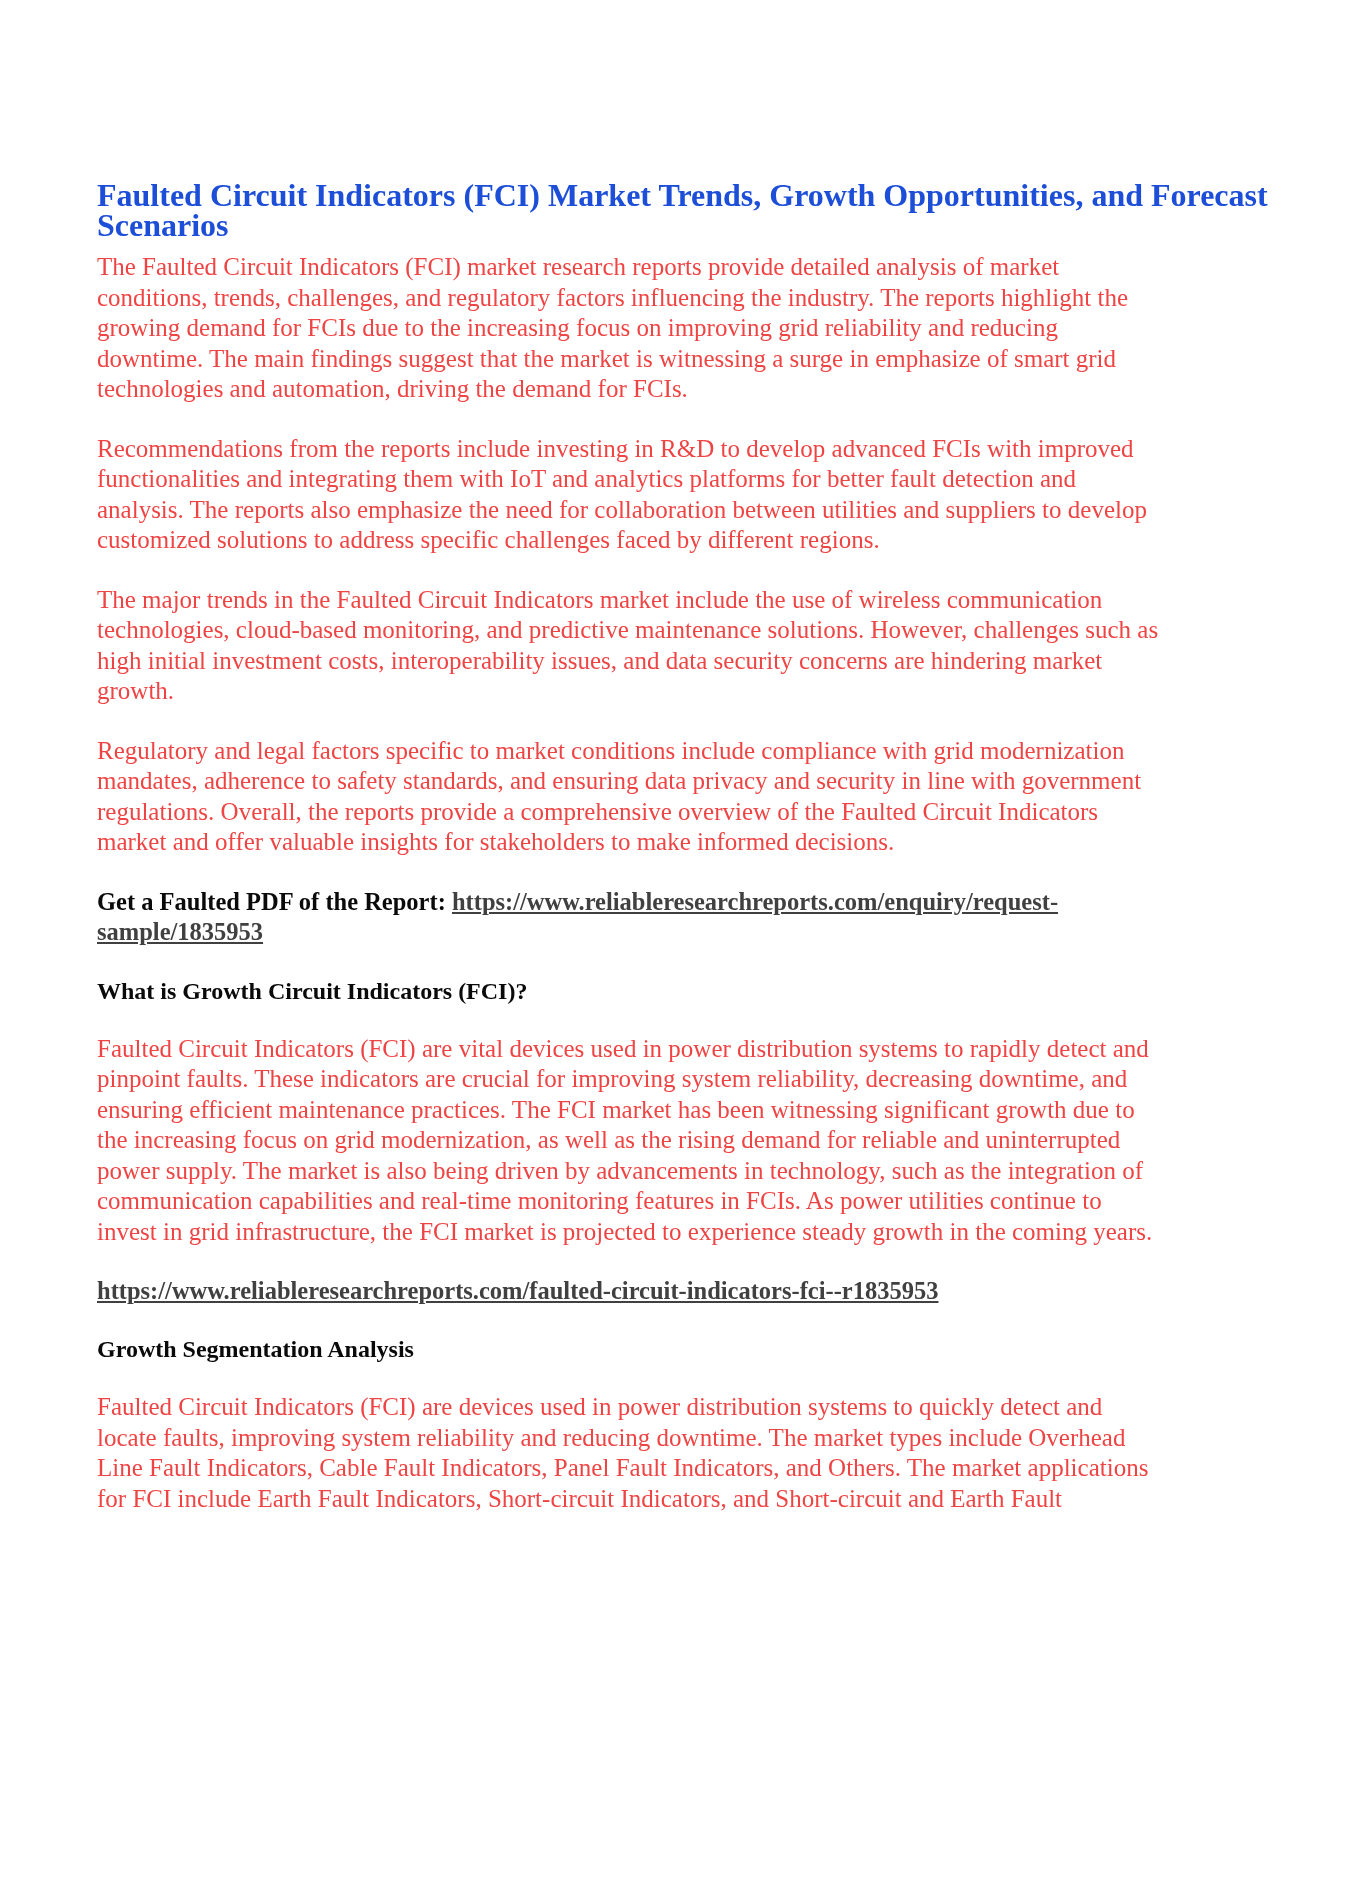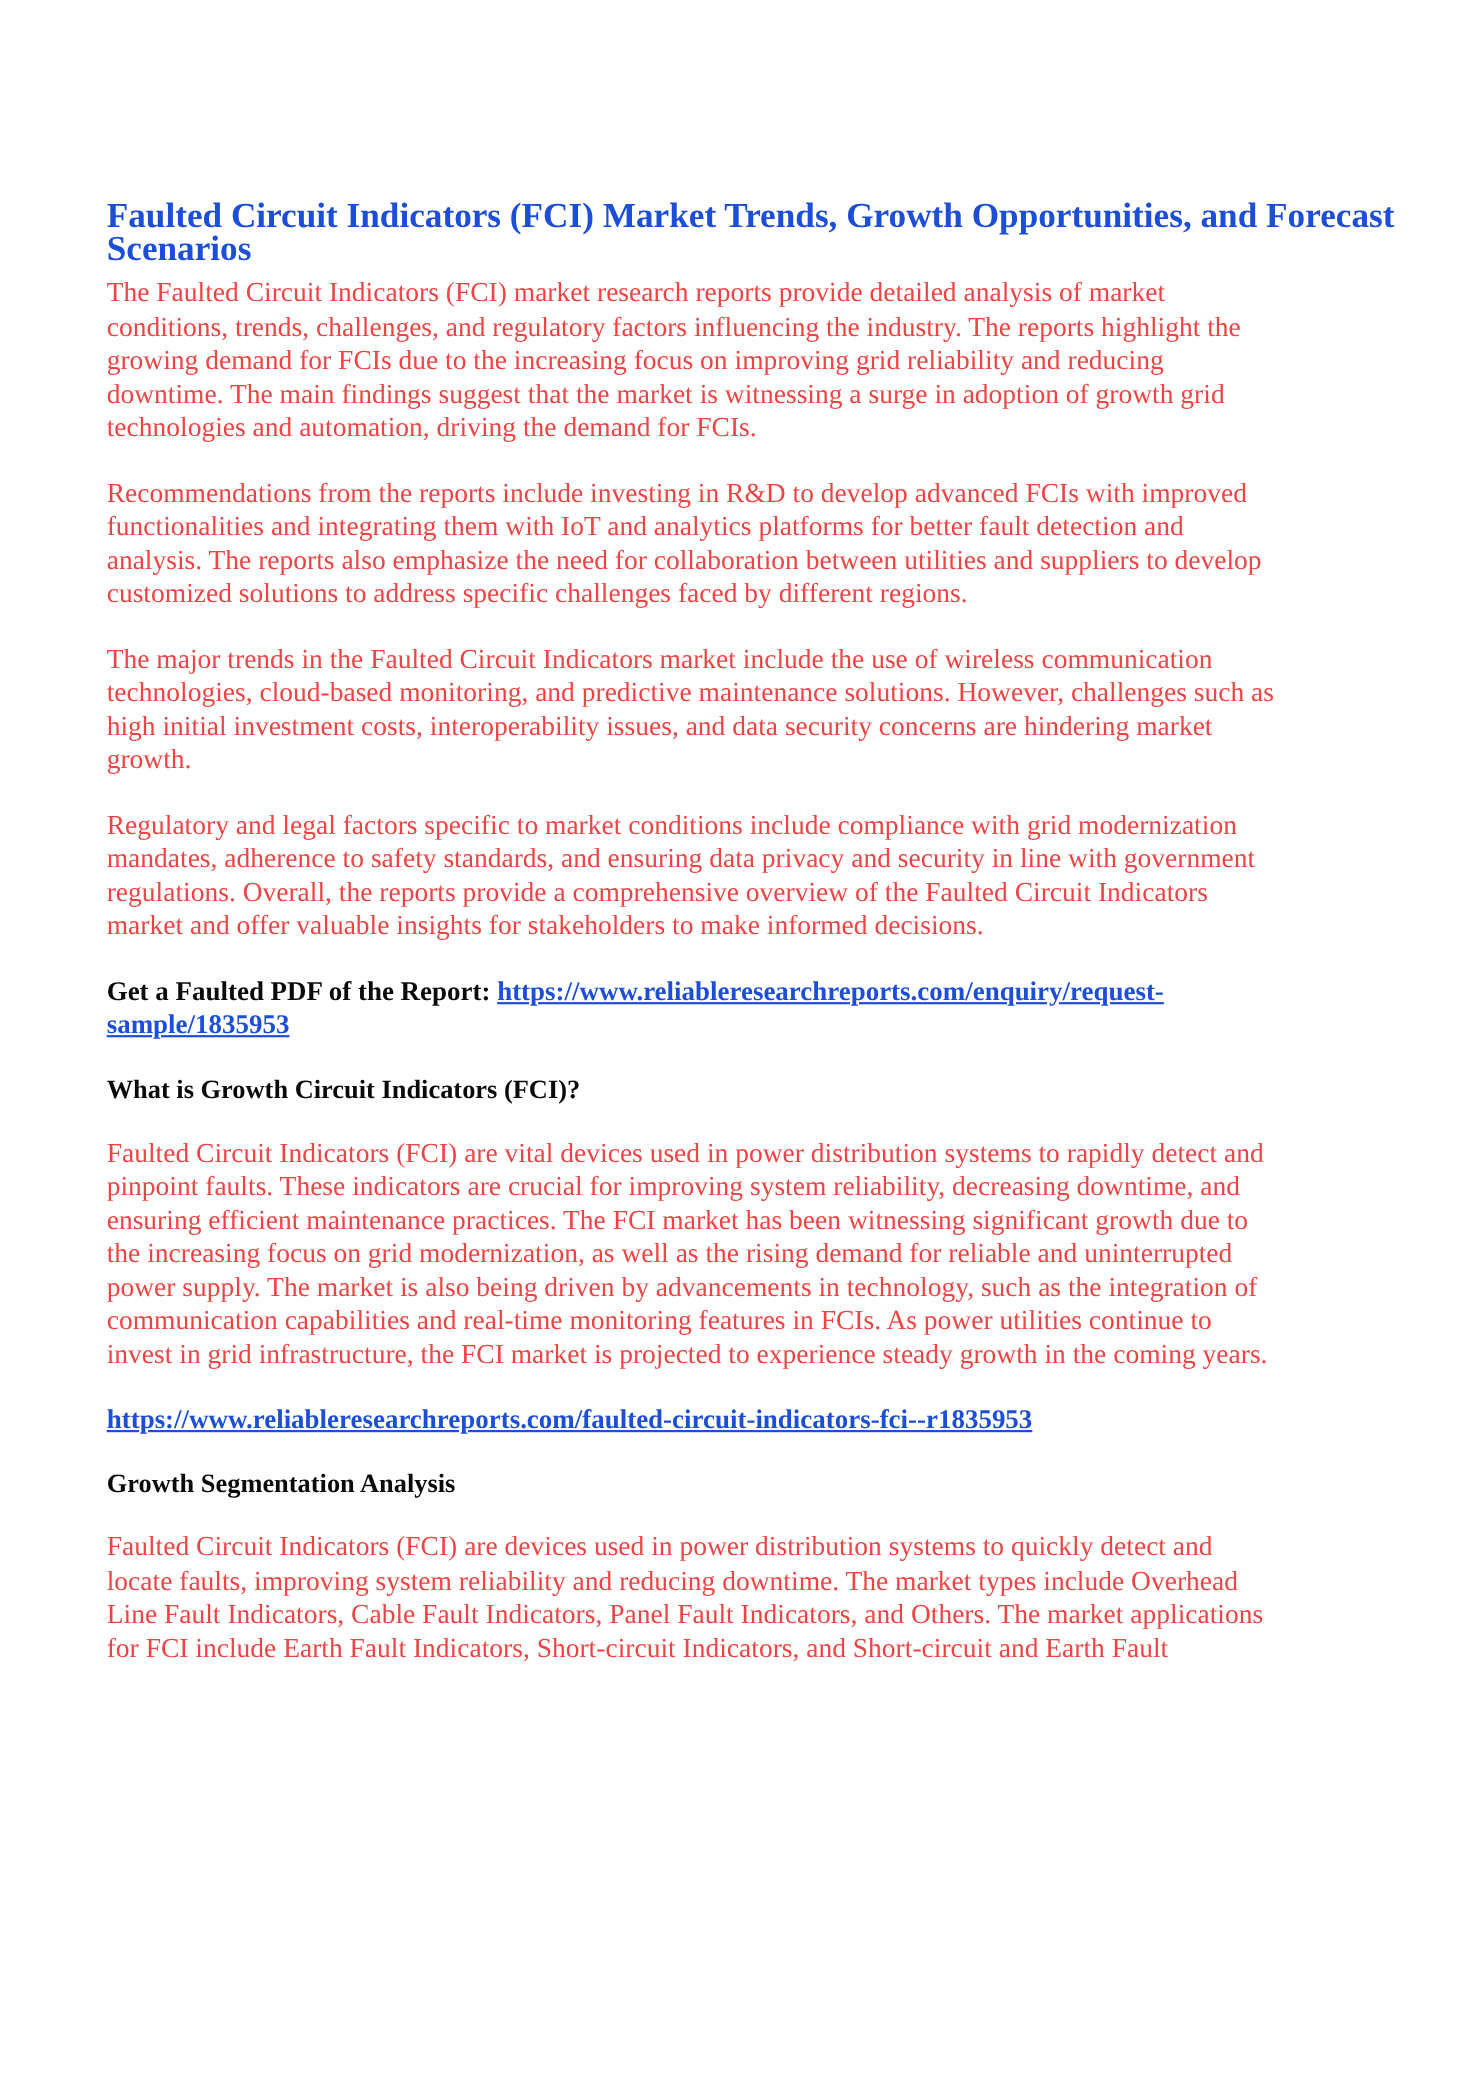--- a/index.html
+++ b/index.html
@@ -51,21 +51,21 @@
     }
     p.body-para .line, .cta .line { display: block; white-space: nowrap; }
     .cta {
       font-size: 24.5px;
       line-height: 30px;
       font-weight: bold;
       margin: 0 0 29px 0;
       color: #0a0a0a;
     }
     a.doc-link {
-      color: #1d4ed8;
+      color: #404040;
       font-weight: bold;
       text-align: right;
     }
     p.link-para {
       font-size: 24.5px;
       line-height: 30px;
       margin: 0 0 28px 0;
     }
   </style>
 </head>
@@ -73,21 +73,21 @@
 
 <div class="page">
 
 
   <h2 class="doc-subtitle">Faulted Circuit Indicators (FCI) Market Trends, Growth Opportunities, and Forecast Scenarios</h2>
 
   <p class="body-para">
     <span class="line">The Faulted Circuit Indicators (FCI) market research reports provide detailed analysis of market</span>
     <span class="line">conditions, trends, challenges, and regulatory factors influencing the industry. The reports highlight the</span>
     <span class="line">growing demand for FCIs due to the increasing focus on improving grid reliability and reducing</span>
-    <span class="line">downtime. The main findings suggest that the market is witnessing a surge in adoption of growth grid</span>
+    <span class="line">downtime. The main findings suggest that the market is witnessing a surge in emphasize of smart grid</span>
     <span class="line">technologies and automation, driving the demand for FCIs.</span>
   </p>
 
   <p class="body-para">
     <span class="line">Recommendations from the reports include investing in R&amp;D to develop advanced FCIs with improved</span>
     <span class="line">functionalities and integrating them with IoT and analytics platforms for better fault detection and</span>
     <span class="line">analysis. The reports also emphasize the need for collaboration between utilities and suppliers to develop</span>
     <span class="line">customized solutions to address specific challenges faced by different regions.</span>
   </p>
 

